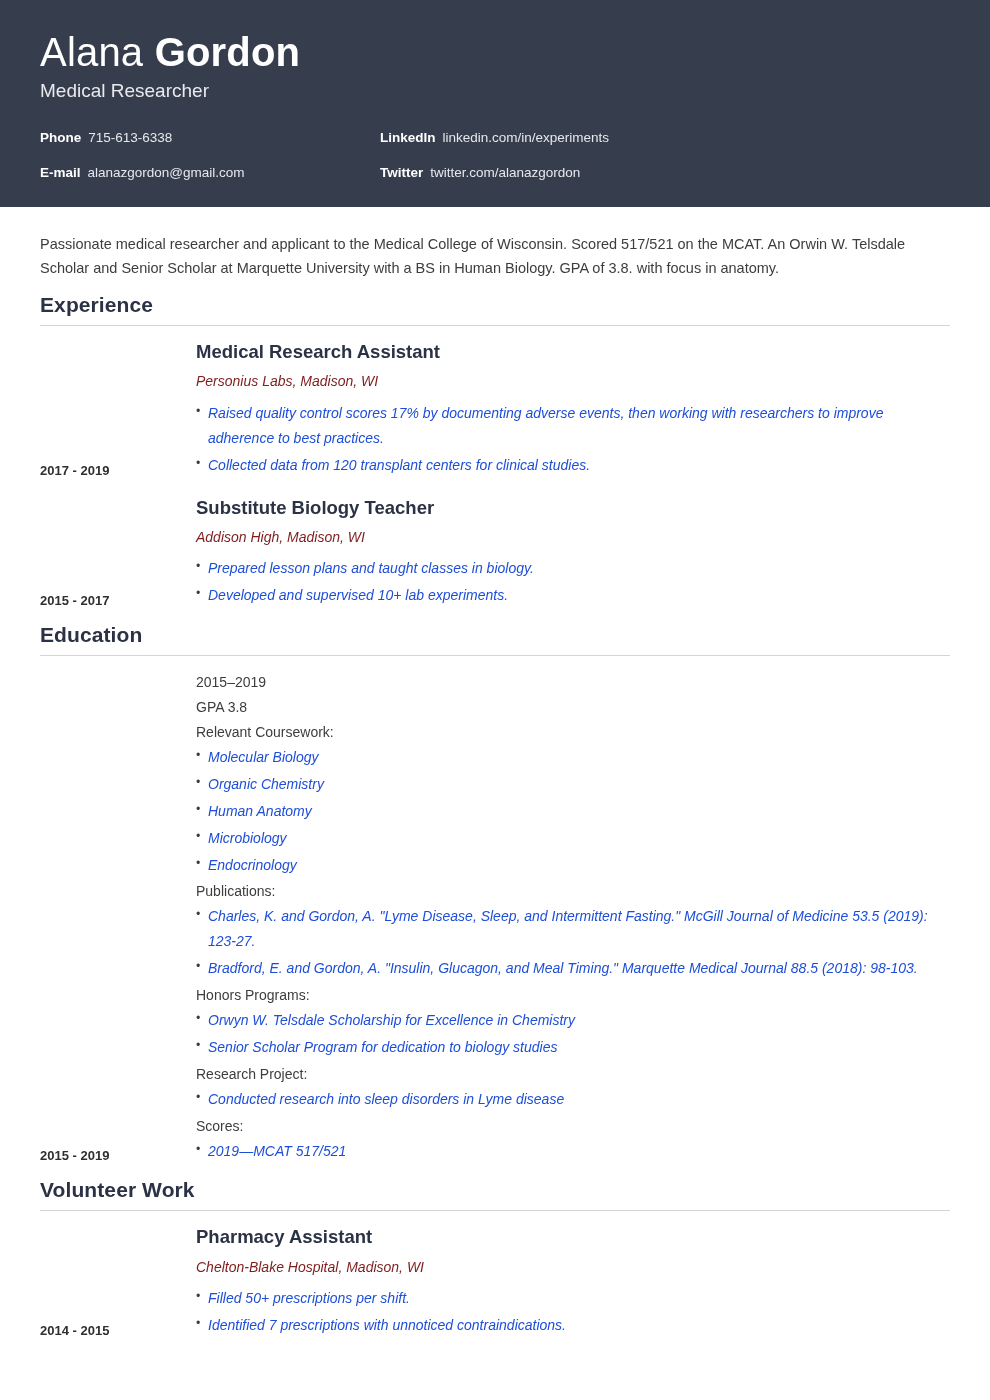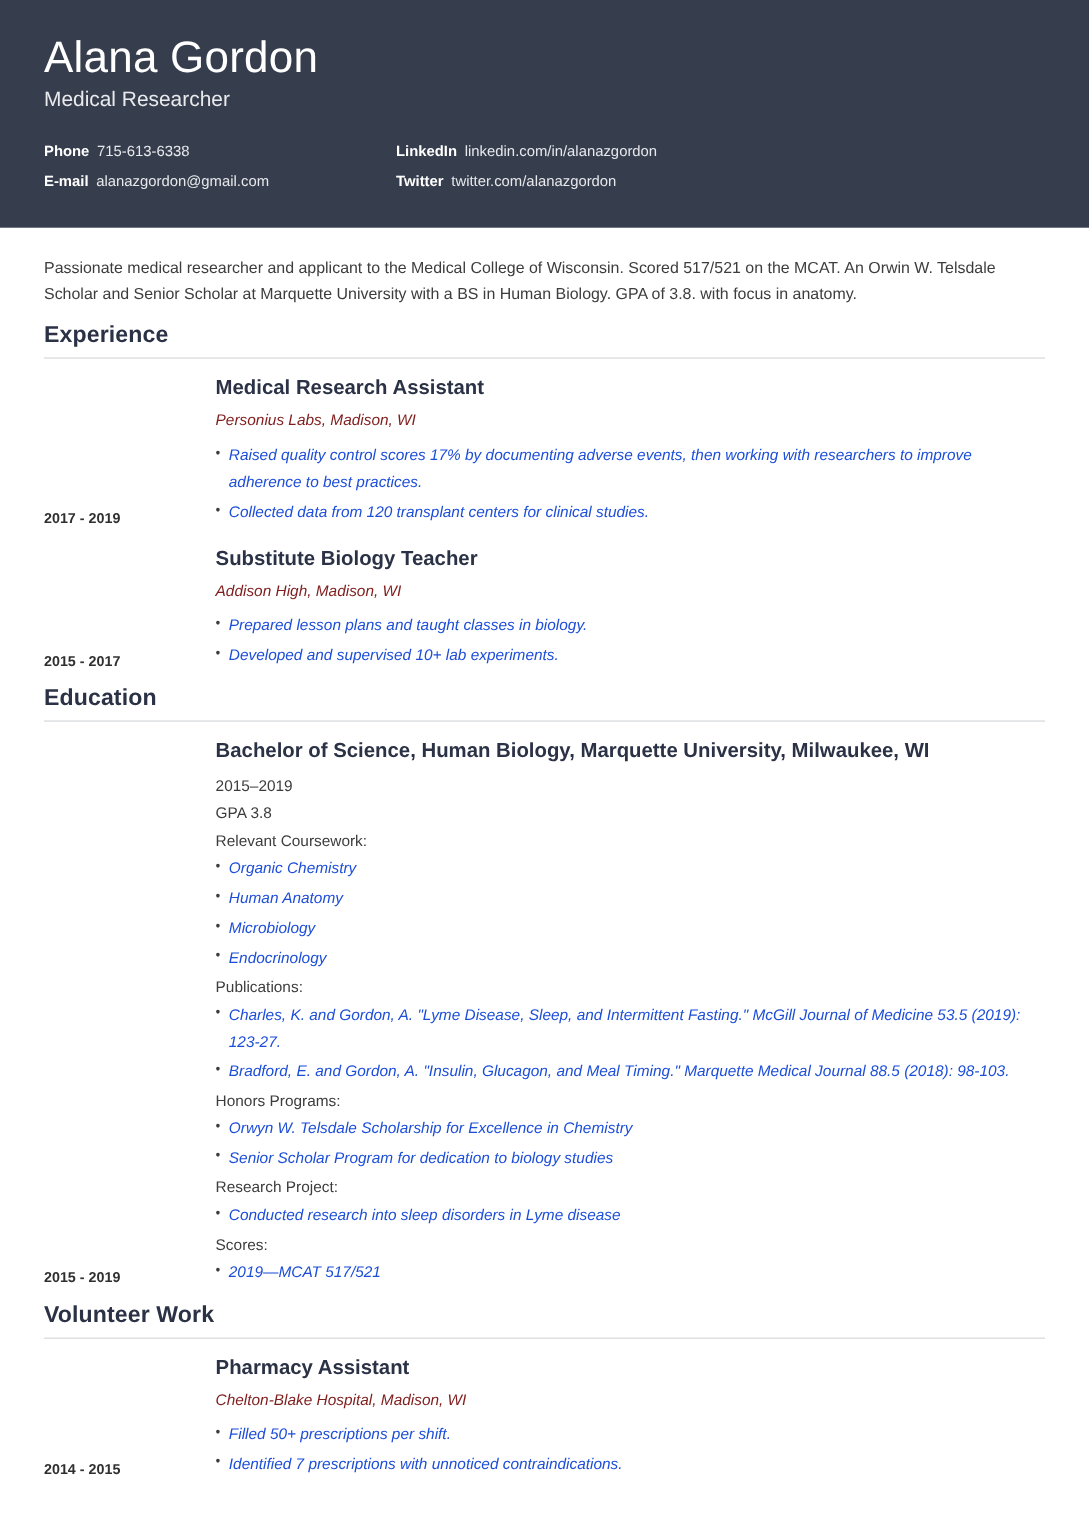--- a/index.html
+++ b/index.html
@@ -24,33 +24,34 @@
   }
   .name {
     font-size: 40px;
     line-height: 1.1;
     color: #ffffff;
     font-weight: 300;
     letter-spacing: 0.2px;
     margin: 0 0 2px 0;
     white-space: nowrap;
   }
-  .name .last { font-weight: 400; }
+  .name .last { font-weight: 700; }
   .job-title {
     font-size: 19px;
     color: #e9eaee;
     font-weight: 400;
     margin: 6px 0 0 0;
   }
   .contact-grid {
     margin-top: 28px;
     display: grid;
     grid-template-columns: 320px auto;
     row-gap: 12px;
     column-gap: 0px;
+    gap: 20px;
   }
   .contact-item {
     font-size: 13.5px;
     color: #e7e8ec;
     white-space: nowrap;
   }
   .contact-item .lbl {
     font-weight: 700;
     color: #ffffff;
     margin-right: 7px;
@@ -152,21 +153,21 @@
     <span class="first">Alana</span>
     <span class="last">Gordon</span>
   </h1>
   <div class="job-title">Medical Researcher</div>
 
   <div class="contact-grid">
     <div class="contact-item">
       <span class="lbl">Phone</span><span class="val">715-613-6338</span>
     </div>
     <div class="contact-item">
-      <span class="lbl">LinkedIn</span><span class="val">linkedin.com/in/alanazgordon</span>
+      <span class="lbl">LinkedIn</span><span class="val">linkedin.com/in/experiments</span>
     </div>
     <div class="contact-item">
       <span class="lbl">E-mail</span><span class="val">alanazgordon@gmail.com</span>
     </div>
     <div class="contact-item">
       <span class="lbl">Twitter</span><span class="val">twitter.com/alanazgordon</span>
     </div>
   </div>
 </div>
 
@@ -203,27 +204,27 @@
     </div>
   </div>
 
   <div class="section">
     <h2 class="section-title">Education</h2>
     <hr class="section-rule">
 
     <div class="entry">
       <div class="entry-dates">2015 - 2019</div>
       <div class="entry-main">
-        <div class="entry-heading">Bachelor of Science, Human Biology, Marquette University, Milwaukee, WI</div>
         <div class="plain-line">2015–2019</div>
         <div class="plain-line">GPA 3.8</div>
 
         <div class="sub-block">
           <div class="plain-line">Relevant Coursework:</div>
           <ul class="bullets">
+            <li>Molecular Biology</li>
             <li>Organic Chemistry</li>
             <li>Human Anatomy</li>
             <li>Microbiology</li>
             <li>Endocrinology</li>
           </ul>
         </div>
 
         <div class="sub-block">
           <div class="plain-line">Publications:</div>
           <ul class="bullets">

